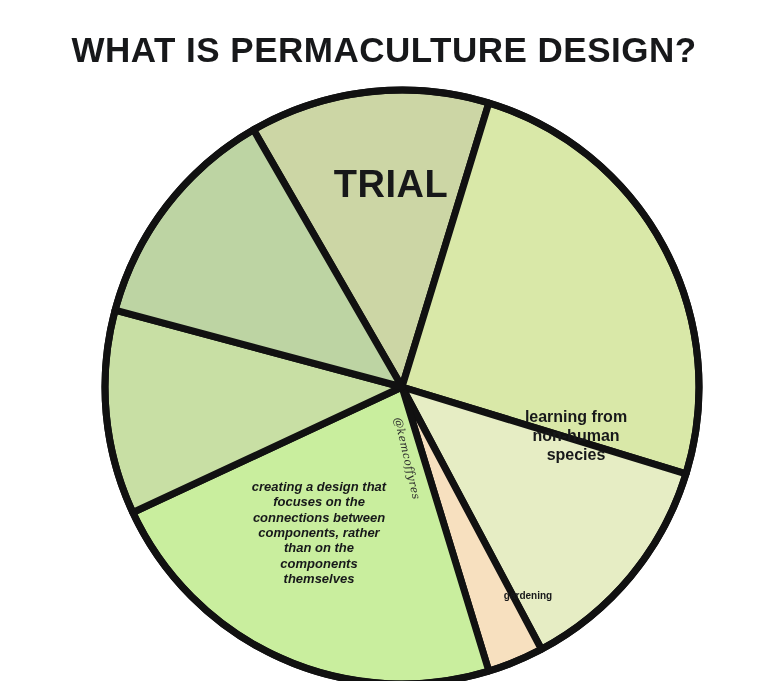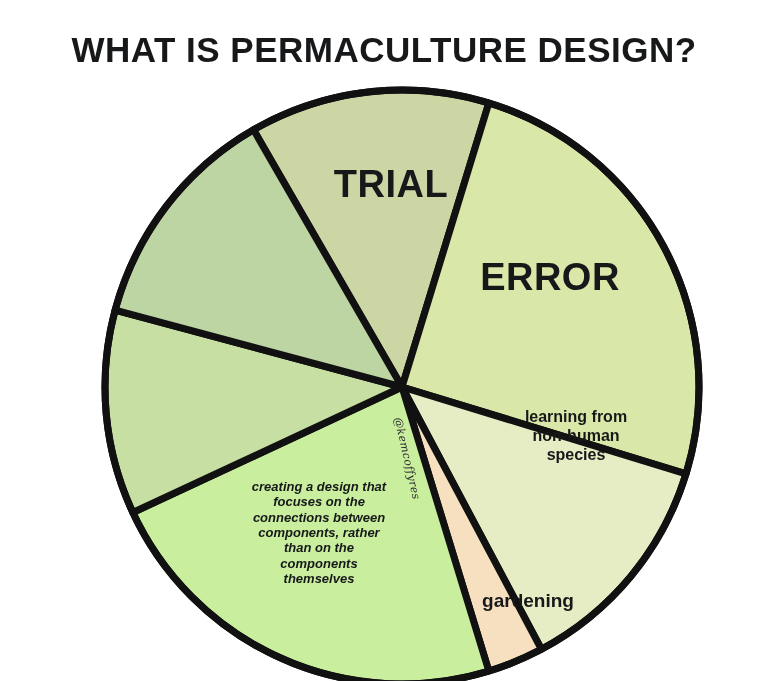--- a/index.html
+++ b/index.html
@@ -97,21 +97,21 @@
   .label-learning {
     left: 484px;
     top: 396px;
     width: 184px;
     font-size: 16px;
   }
   .label-gardening {
     left: 480px;
     top: 578px;
     width: 96px;
-    font-size: 19px;
+    font-size: 10px;
   }
   .watermark {
     position: absolute;
     left: 404px;
     top: 404px;
     width: 130px;
     font-family: "DejaVu Serif", serif;
     font-style: italic;
     font-size: 11px;
     color: #2b2b2b;
@@ -138,21 +138,20 @@
           <path d="M 402 375 L 541.43 637.24 A 297 297 0 0 1 488.83 659.02 Z" fill="#f7e0bf" stroke="#111111" stroke-width="7" stroke-linejoin="round"></path>
           <path d="M 402 375 L 488.83 659.02 A 297 297 0 0 1 132.83 500.52 Z" fill="#c9ee9e" stroke="#111111" stroke-width="7" stroke-linejoin="round"></path>
           <path d="M 402 375 L 132.83 500.52 A 297 297 0 0 1 115.12 298.13 Z" fill="#c8dfa4" stroke="#111111" stroke-width="7" stroke-linejoin="round"></path>
           <path d="M 402 375 L 115.12 298.13 A 297 297 0 0 1 253.50 117.79 Z" fill="#bdd4a3" stroke="#111111" stroke-width="7" stroke-linejoin="round"></path>
         </g>
       <circle cx="402" cy="375" r="297" fill="none" stroke="#111111" stroke-width="7"></circle>
     </svg>
 
     <div class="slice-label label-trial">TRIAL</div>
 
-    <div class="slice-label label-error">ERROR</div>
 
     <div class="slice-label label-learning">learning from
 non-human
 species</div>
 
     <div class="slice-label label-gardening">gardening</div>
 
     <div class="slice-label label-connections">creating a design that
 focuses on the
 connections between

